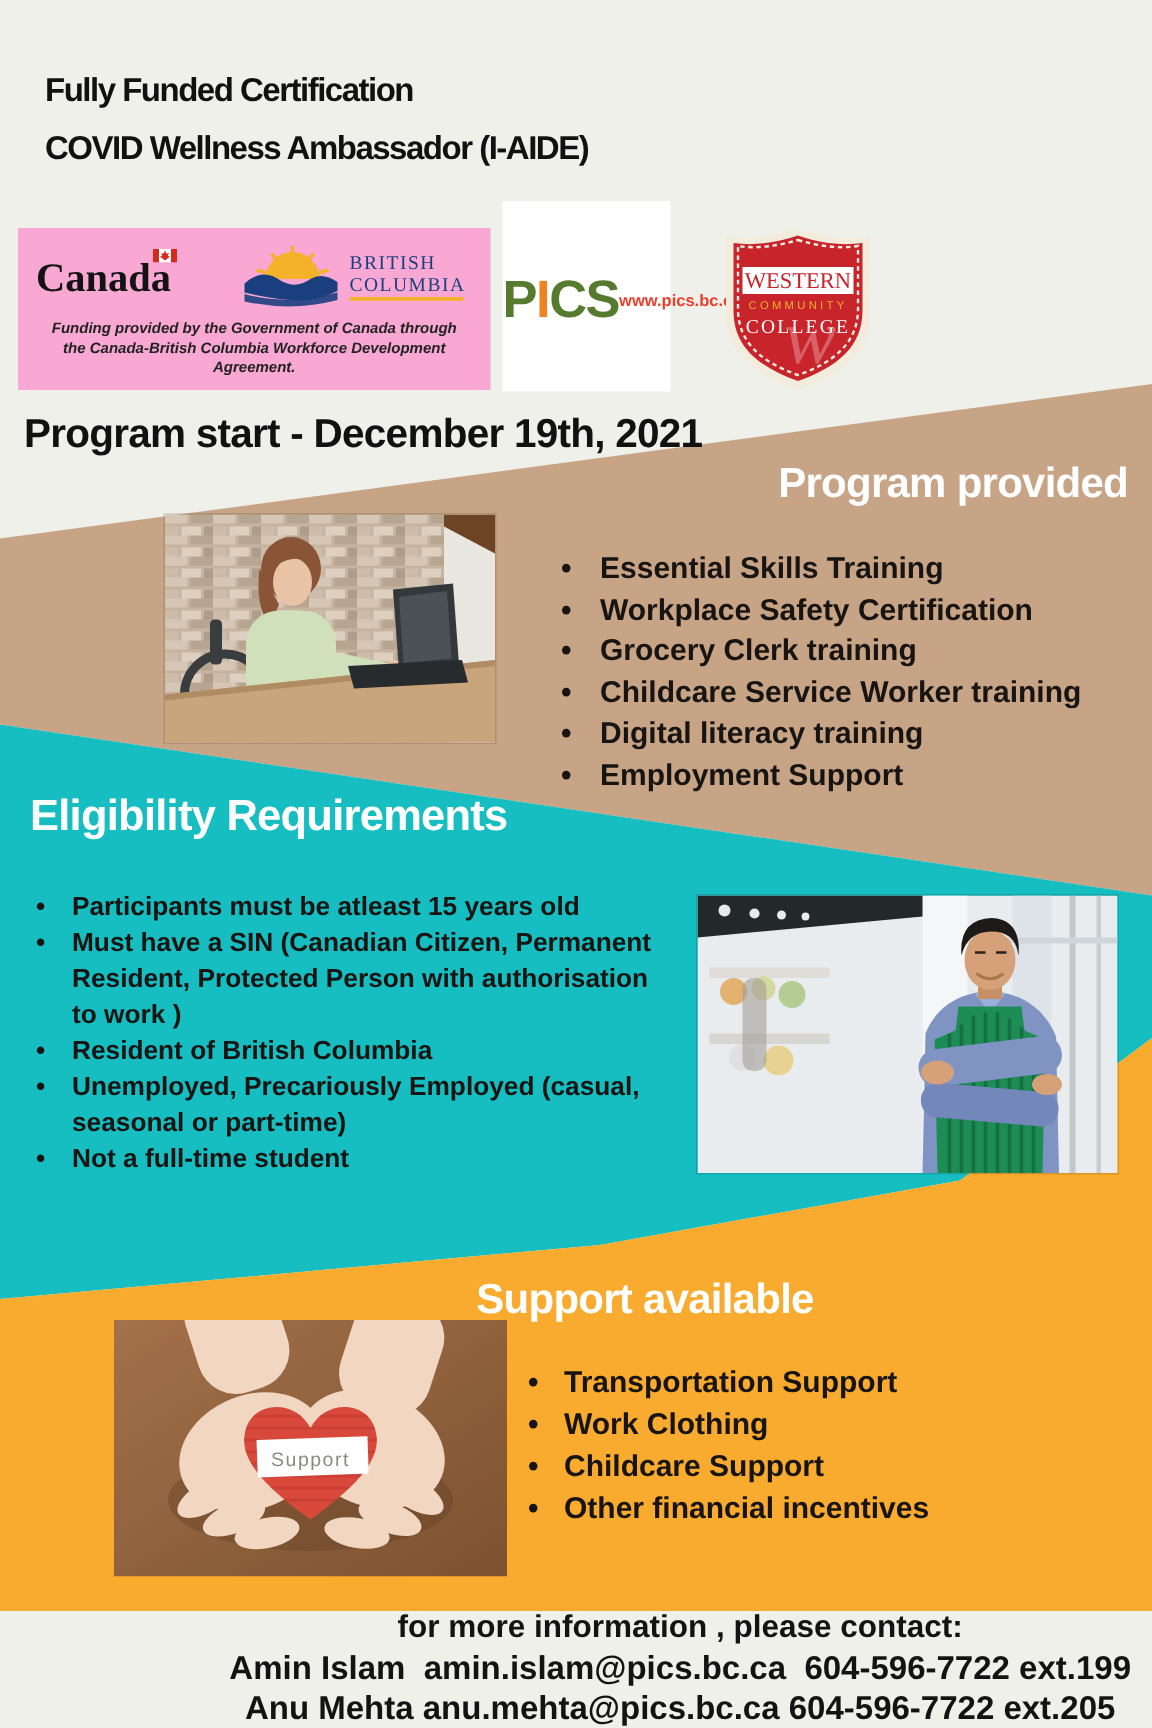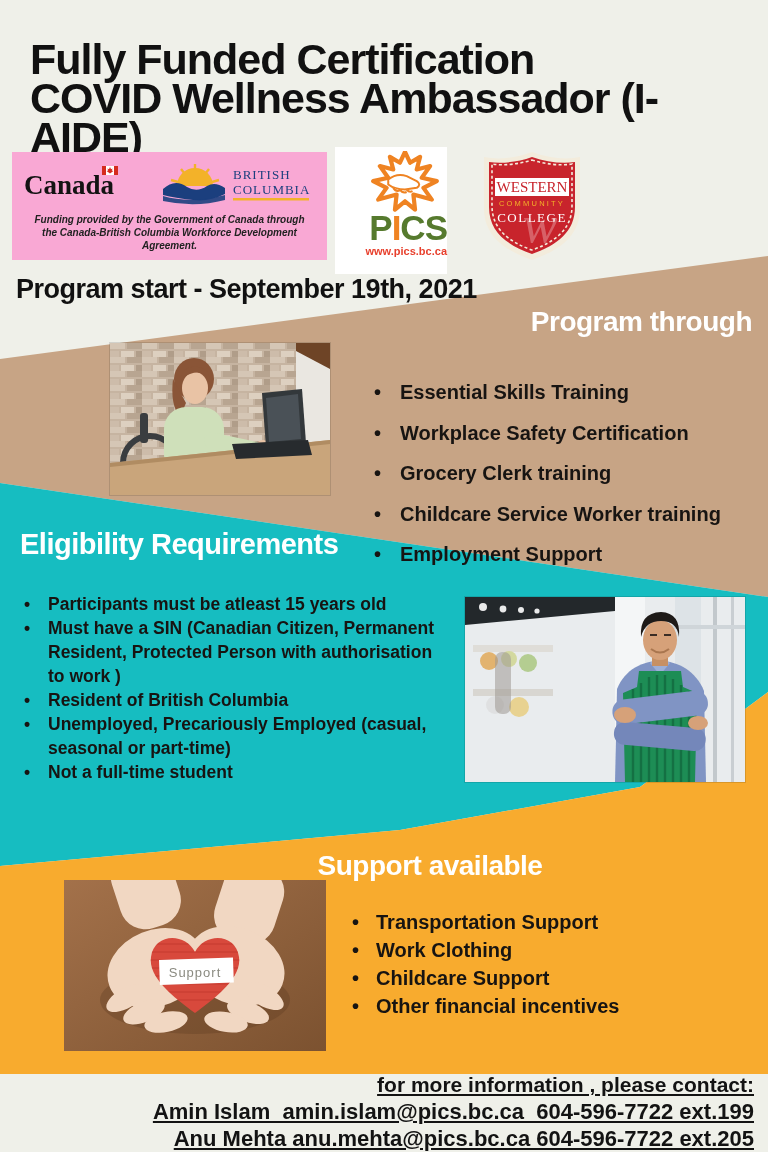--- a/index.html
+++ b/index.html
@@ -11,62 +11,62 @@
   }
   .abs{position:absolute;}
   
   .band{position:absolute;left:0;top:0;width:768px;height:1152px;}
   .band.tan{background:#c7a485;clip-path:polygon(0px 359px,768px 256px,768px 597px,0px 483px);}
   .band.teal{background:#16bdc1;clip-path:polygon(0px 483px,768px 597px,768px 692px,640px 787px,400px 830px,0px 866px);}
   .band.orange{background:#f8ab2e;clip-path:polygon(0px 866px,400px 830px,640px 787px,768px 692px,768px 1074px,0px 1074px);}
   
   .title{
     left:30px;top:40px;width:720px;
-    font-size:43px;line-height:39px;font-weight:900;letter-spacing:-1px;color:#111;
+    font-size:22px;line-height:39px;font-weight:900;letter-spacing:-1px;color:#111;
   }
   
   .logo-box{left:12px;top:152px;width:315px;height:108px;background:#f9a8d4;
     display:flex;flex-direction:column;justify-content:space-between;padding:10px 12px 8px 12px;box-sizing:border-box;}
   .logo-row{display:flex;align-items:center;justify-content:space-between;}
   .canada-wrap{position:relative;display:inline-block;}
   .canada-word{font-family:"Liberation Serif","DejaVu Serif",serif;font-size:27px;font-weight:600;color:#131313;letter-spacing:0px;}
   .canada-flag{position:absolute;right:-4px;top:-4px;}
   .funding{font-size:10px;font-style:italic;font-weight:600;color:#222;text-align:center;line-height:1.3;}
-  .pics-box{left:335px;top:147px;width:112px;height:127px;background:#ffffff;
-    display:flex;flex-direction:column;align-items:flex-end;justify-content:flex-start;padding-top:4px;box-sizing:border-box;}
+  .pics-box{left:335px;top:134px;width:112px;height:127px;background:#ffffff;
+    display:flex;align-items:center;justify-content:flex-start;padding-top:4px;box-sizing:border-box;}
   .pics-word{font-size:35px;font-weight:800;letter-spacing:-1px;line-height:30px;}
   .pics-word .g{color:#567a2e;}
   .pics-word .o{color:#ef8322;}
   .pics-url{font-size:11px;font-weight:700;color:#e8402d;margin-top:2px;}
   
   .program-start{left:16px;top:274px;font-size:27px;font-weight:800;letter-spacing:-0.5px;color:#111;}
   
   .sec-head{color:#ffffff;font-weight:800;letter-spacing:-0.5px;}
   .head-details{right:16px;top:306px;font-size:28px;text-align:right;}
   .head-elig{left:20px;top:528px;font-size:29px;}
   .head-support{left:240px;top:850px;width:380px;font-size:28px;text-align:center;}
   
   ul.bullets{list-style:none;margin:0;padding:0;}
   ul.bullets li{position:relative;font-weight:700;color:#171412;}
   ul.bullets li::before{content:"•";position:absolute;left:0;}
   .list-details{left:374px;top:366px;width:380px;}
-  .list-details li{font-size:20px;line-height:27.5px;padding-left:26px;margin-top:13px;}
+  .list-details li{font-size:20px;line-height:27.5px;padding-left:26px;}
   .list-details li::before{font-size:20px;}
   .list-elig{left:24px;top:592px;width:428px;}
   .list-elig li{font-size:17.5px;line-height:24px;padding-left:24px;}
   .list-support{left:352px;top:908px;width:380px;}
   .list-support li{font-size:20px;line-height:28px;padding-left:24px;}
   
   .photo{position:absolute;box-shadow:0 0 0 1px rgba(0,0,0,0.12);} 
   .photo svg{display:block;}
   .photo-woman{left:110px;top:343px;width:220px;height:152px;}
   .photo-man{left:465px;top:597px;width:280px;height:185px;}
-  .photo-hands{left:64px;top:880px;width:262px;height:171px;box-shadow:none;}
-  
-  .contact{right:14px;top:1072px;text-align:right;color:#131313;text-decoration:underline;}
+  .photo-hands{left:76px;top:880px;width:262px;height:171px;box-shadow:none;}
+  
+  .contact{right:14px;top:1072px;text-align:center;color:#131313;}
   .contact .l1{font-size:21px;font-weight:800;line-height:26px;}
   .contact .l2,.contact .l3{font-size:22px;font-weight:800;line-height:27px;white-space:pre;}
   .wcc{left:480px;top:150px;width:104px;height:114px;}
 </style>
 </head>
 <body>
 
 <div class="band tan"></div>
 <div class="band teal"></div>
 <div class="band orange"></div>
@@ -127,31 +127,32 @@
   <path d="M52 2 C68 8 86 10 100 7 L100 58 C100 86 80 100 52 110 C24 100 4 86 4 58 L4 7 C18 10 36 8 52 2 Z" fill="#f3ecdc"></path>
   <path d="M52 7 C66 12 82 14 95 12 L95 57 C95 82 77 95 52 104 C27 95 9 82 9 57 L9 12 C22 14 38 12 52 7 Z" fill="#c8242c"></path>
   <path d="M52 10 C65 14 80 16 92 14 L92 56 C92 79 75 92 52 100 C29 92 12 79 12 56 L12 14 C24 16 39 14 52 10 Z" fill="none" stroke="#f3ecdc" stroke-width="1.6" stroke-dasharray="3 2.4"></path>
   <text x="60" y="92" font-family="Liberation Serif, DejaVu Serif, serif" font-style="italic" font-size="52" fill="#ffffff" opacity="0.28" text-anchor="middle">w</text>
   <rect x="15" y="28" width="74" height="18" fill="#ffffff"></rect>
   <text x="52" y="42" text-anchor="middle" font-family="Liberation Serif, DejaVu Serif, serif" font-size="15" fill="#c8242c">WESTERN</text>
   <text x="52" y="56" text-anchor="middle" font-family="Liberation Sans, DejaVu Sans, sans-serif" font-size="7.5" letter-spacing="2.2" fill="#f3b229">COMMUNITY</text>
   <text x="52" y="72" text-anchor="middle" font-family="Liberation Serif, DejaVu Serif, serif" font-size="13" letter-spacing="1.5" fill="#ffffff">COLLEGE</text>
 </svg>
 
-<div class="abs program-start">Program start - September 19th, 2021</div>
-
-<div class="abs sec-head head-details">Program through</div>
+<div class="abs program-start">Program start - December 19th, 2021</div>
+
+<div class="abs sec-head head-details">Program provided</div>
 <div class="abs sec-head head-elig">Eligibility Requirements</div>
 <div class="abs sec-head head-support">Support available</div>
 
 <ul class="abs bullets list-details">
     <li>Essential Skills Training</li>
     <li>Workplace Safety Certification</li>
     <li>Grocery Clerk training</li>
     <li>Childcare Service Worker training</li>
+    <li>Digital literacy training</li>
     <li>Employment Support</li>
   </ul>
 <ul class="abs bullets list-elig">
     <li>Participants must be atleast 15 years old</li>
     <li>Must have a SIN (Canadian Citizen, Permanent Resident, Protected Person with authorisation to work )</li>
     <li>Resident of British Columbia</li>
     <li>Unemployed, Precariously Employed (casual, seasonal or part-time)</li>
     <li>Not a full-time student</li>
   </ul>
 <ul class="abs bullets list-support">

